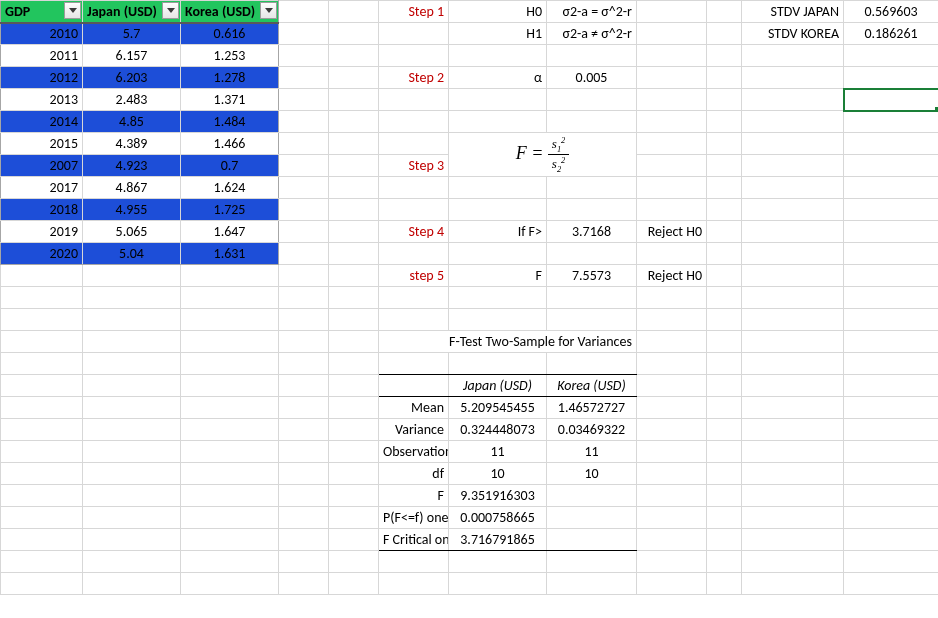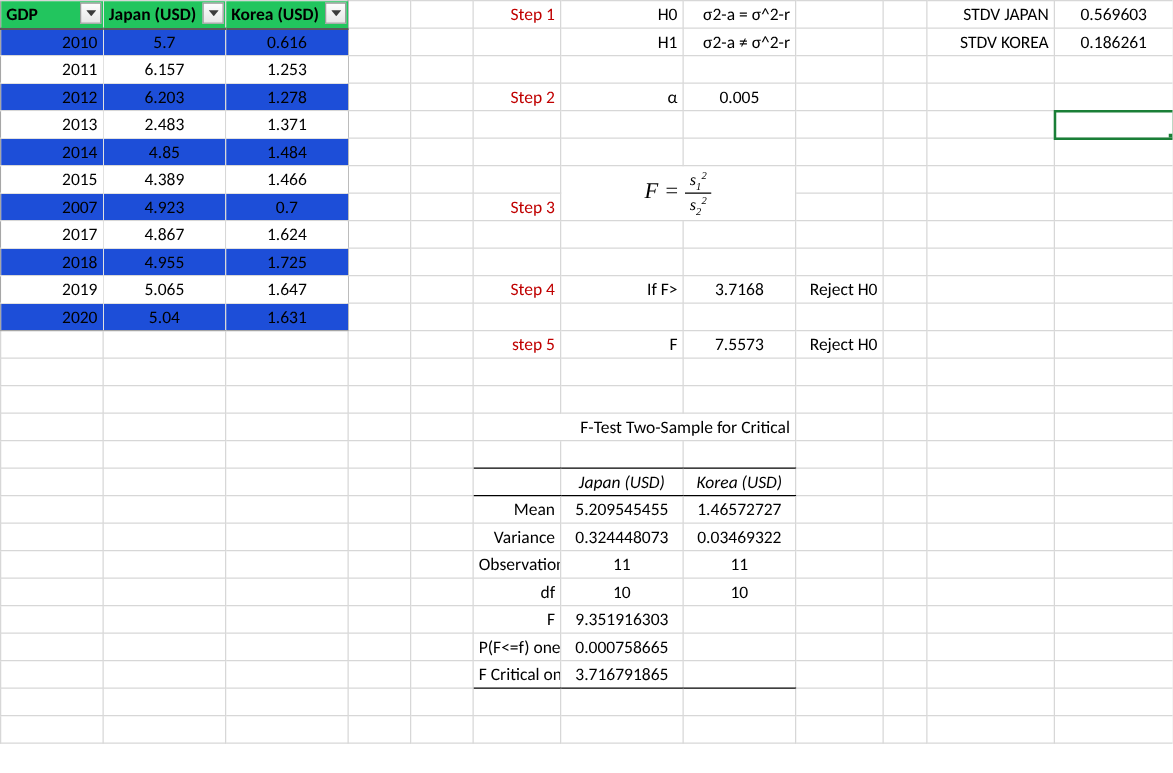--- a/index.html
+++ b/index.html
@@ -343,21 +343,21 @@
         <td></td>
         <td></td>
       </tr>
 
   <tr>
     <td></td>
         <td></td>
         <td></td>
         <td></td>
         <td></td>
-    <td colspan="3" class="ft-top left" style="overflow:visible">F-Test Two-Sample for Critical</td>
+    <td colspan="3" class="ft-top left" style="overflow:visible">F-Test Two-Sample for Variances</td>
     <td></td>
         <td></td>
         <td></td>
         <td></td>
   </tr>
   <tr>
     <td></td>
         <td></td>
         <td></td>
         <td></td>

